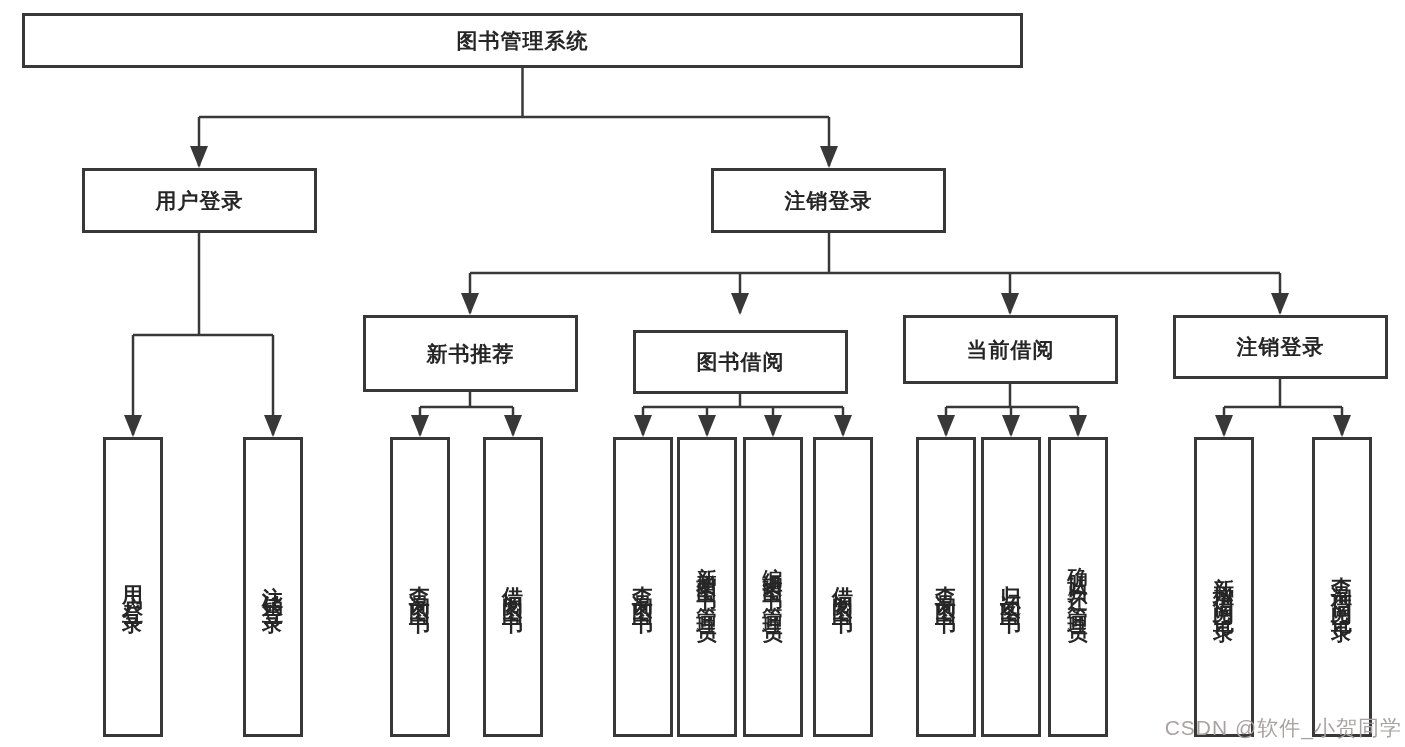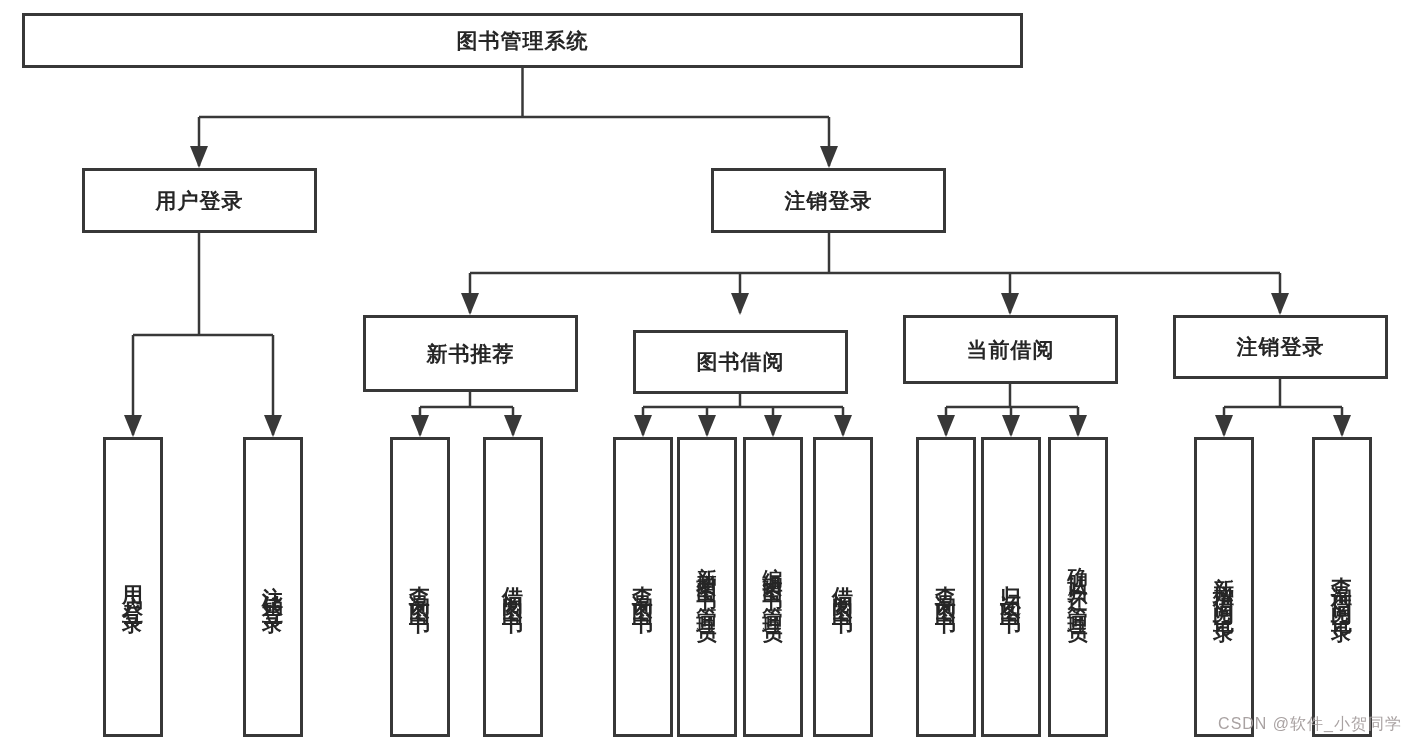--- a/index.html
+++ b/index.html
@@ -22,21 +22,21 @@
   }
   .leaf{width:60px;height:300px;}
   .leaf .vtext{
     writing-mode:vertical-rl;text-orientation:mixed;
     font-size:21px;line-height:1;letter-spacing:9px;
     white-space:nowrap;
   }
   .leaf .vtext.tight{letter-spacing:8px;font-size:20px;}
   .watermark{
     position:absolute;top:714px;right:3px;
-    font-size:16px;letter-spacing:1px;
+    font-size:21px;letter-spacing:1px;
     color:var(--color-watermark,#a9a2a2);
   }
 </style>
 </head>
 <body style="--color-background: #ffffff; --color-line: #383838; --color-text: #262626; --color-watermark: #a9a2a2;">
 
 <div class="stage">
 
   <svg class="lines" viewBox="0 0 1405 747" xmlns="http://www.w3.org/2000/svg">
 

